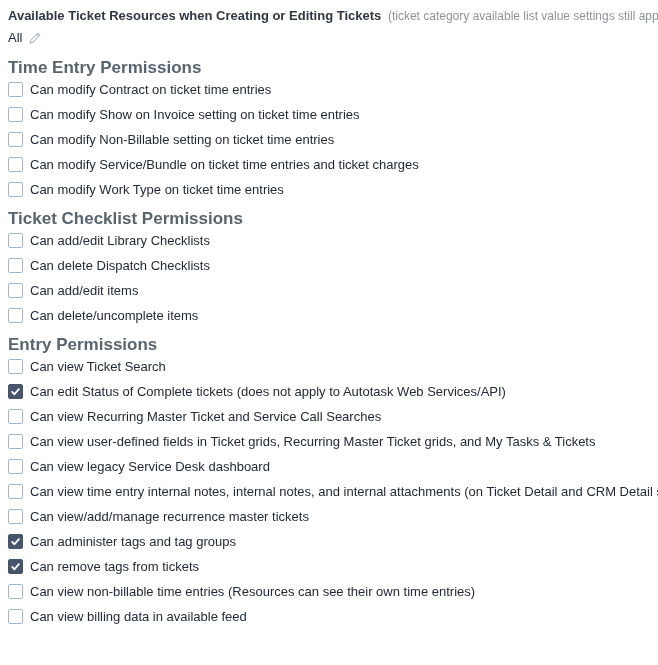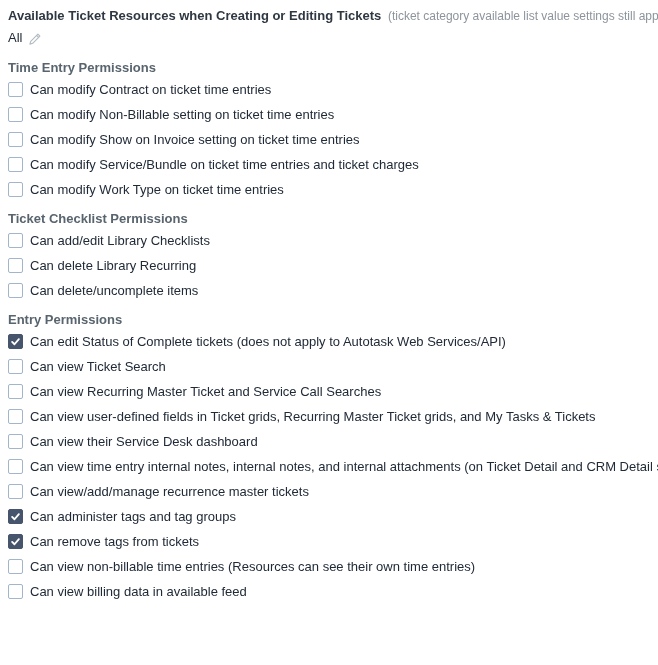--- a/index.html
+++ b/index.html
@@ -13,32 +13,32 @@
   }
   .page { padding: 8px 6px 0 8px; }
 
   .title-row { font-size: 13px; line-height: 16px; white-space: nowrap; }
   .title-main { font-weight: bold; color: var(--title-color); }
   .title-note { font-weight: normal; font-size: 12px; color: var(--note-color); margin-left: 3px; }
 
   .value-row {
     margin-top: 6px;
     display: flex;
-    align-items: flex-end;
+    align-items: center;
     gap: 6px;
     font-size: 13px;
     line-height: 16px;
     color: var(--label-color);
   }
   .pencil { display: inline-flex; cursor: pointer; }
   .pencil svg { display: block; }
 
   .section { margin-top: 14px; }
   .section-header {
-    font-size: 13px;
+    font-size: 17px;
     line-height: 16px;
     font-weight: bold;
     color: var(--section-color);
     margin-bottom: 6px;
   }
 
   .perm-row {
     display: flex;
     align-items: center;
     margin-bottom: 10px;
@@ -88,75 +88,79 @@
   </div>
   <div id="sections">
       <div class="section">
         <div class="section-header">Time Entry Permissions</div>
         <div class="perm-row">
           <span class="cb"></span>
           <span class="perm-label">Can modify Contract on ticket time entries</span>
         </div>
         <div class="perm-row">
           <span class="cb"></span>
-          <span class="perm-label">Can modify Non-Billable setting on ticket time entries</span>
+          <span class="perm-label">Can modify Show on Invoice setting on ticket time entries</span>
         </div>
         <div class="perm-row">
           <span class="cb"></span>
-          <span class="perm-label">Can modify Show on Invoice setting on ticket time entries</span>
+          <span class="perm-label">Can modify Non-Billable setting on ticket time entries</span>
         </div>
         <div class="perm-row">
           <span class="cb"></span>
           <span class="perm-label">Can modify Service/Bundle on ticket time entries and ticket charges</span>
         </div>
         <div class="perm-row">
           <span class="cb"></span>
           <span class="perm-label">Can modify Work Type on ticket time entries</span>
         </div>
       </div>
       <div class="section">
         <div class="section-header">Ticket Checklist Permissions</div>
         <div class="perm-row">
           <span class="cb"></span>
           <span class="perm-label">Can add/edit Library Checklists</span>
         </div>
         <div class="perm-row">
           <span class="cb"></span>
-          <span class="perm-label">Can delete Library Recurring</span>
+          <span class="perm-label">Can delete Dispatch Checklists</span>
+        </div>
+        <div class="perm-row">
+          <span class="cb"></span>
+          <span class="perm-label">Can add/edit items</span>
         </div>
         <div class="perm-row">
           <span class="cb"></span>
           <span class="perm-label">Can delete/uncomplete items</span>
         </div>
       </div>
       <div class="section">
         <div class="section-header">Entry Permissions</div>
         <div class="perm-row">
+          <span class="cb"></span>
+          <span class="perm-label">Can view Ticket Search</span>
+        </div>
+        <div class="perm-row">
           <span class="cb checked">
             <svg width="11" height="11" viewBox="0 0 12 12">
               <polyline points="2.3,6.4 4.9,9 9.7,3.4" fill="none" stroke="#ffffff" stroke-width="2" stroke-linecap="round" stroke-linejoin="round"></polyline>
             </svg>
           </span>
           <span class="perm-label">Can edit Status of Complete tickets (does not apply to Autotask Web Services/API)</span>
-        </div>
-        <div class="perm-row">
-          <span class="cb"></span>
-          <span class="perm-label">Can view Ticket Search</span>
         </div>
         <div class="perm-row">
           <span class="cb"></span>
           <span class="perm-label">Can view Recurring Master Ticket and Service Call Searches</span>
         </div>
         <div class="perm-row">
           <span class="cb"></span>
           <span class="perm-label">Can view user-defined fields in Ticket grids, Recurring Master Ticket grids, and My Tasks &amp; Tickets</span>
         </div>
         <div class="perm-row">
           <span class="cb"></span>
-          <span class="perm-label">Can view their Service Desk dashboard</span>
+          <span class="perm-label">Can view legacy Service Desk dashboard</span>
         </div>
         <div class="perm-row">
           <span class="cb"></span>
           <span class="perm-label">Can view time entry internal notes, internal notes, and internal attachments (on Ticket Detail and CRM Detail screens)</span>
         </div>
         <div class="perm-row">
           <span class="cb"></span>
           <span class="perm-label">Can view/add/manage recurrence master tickets</span>
         </div>
         <div class="perm-row">

